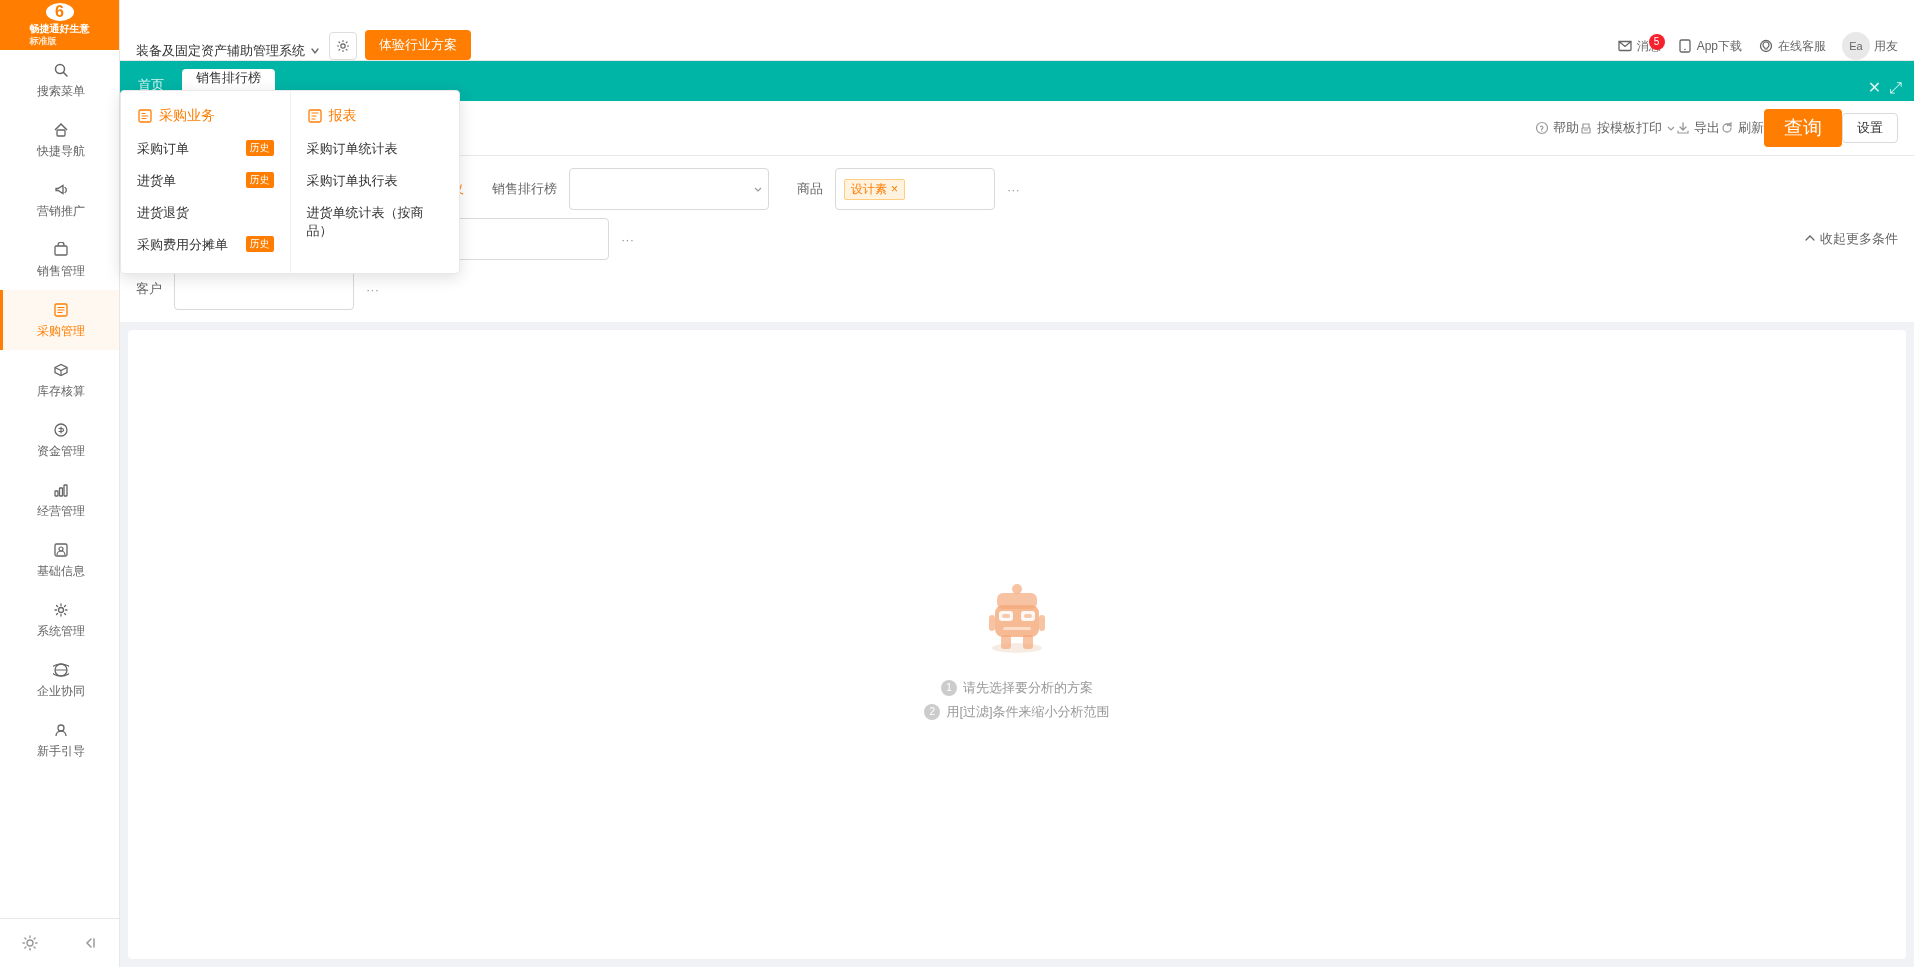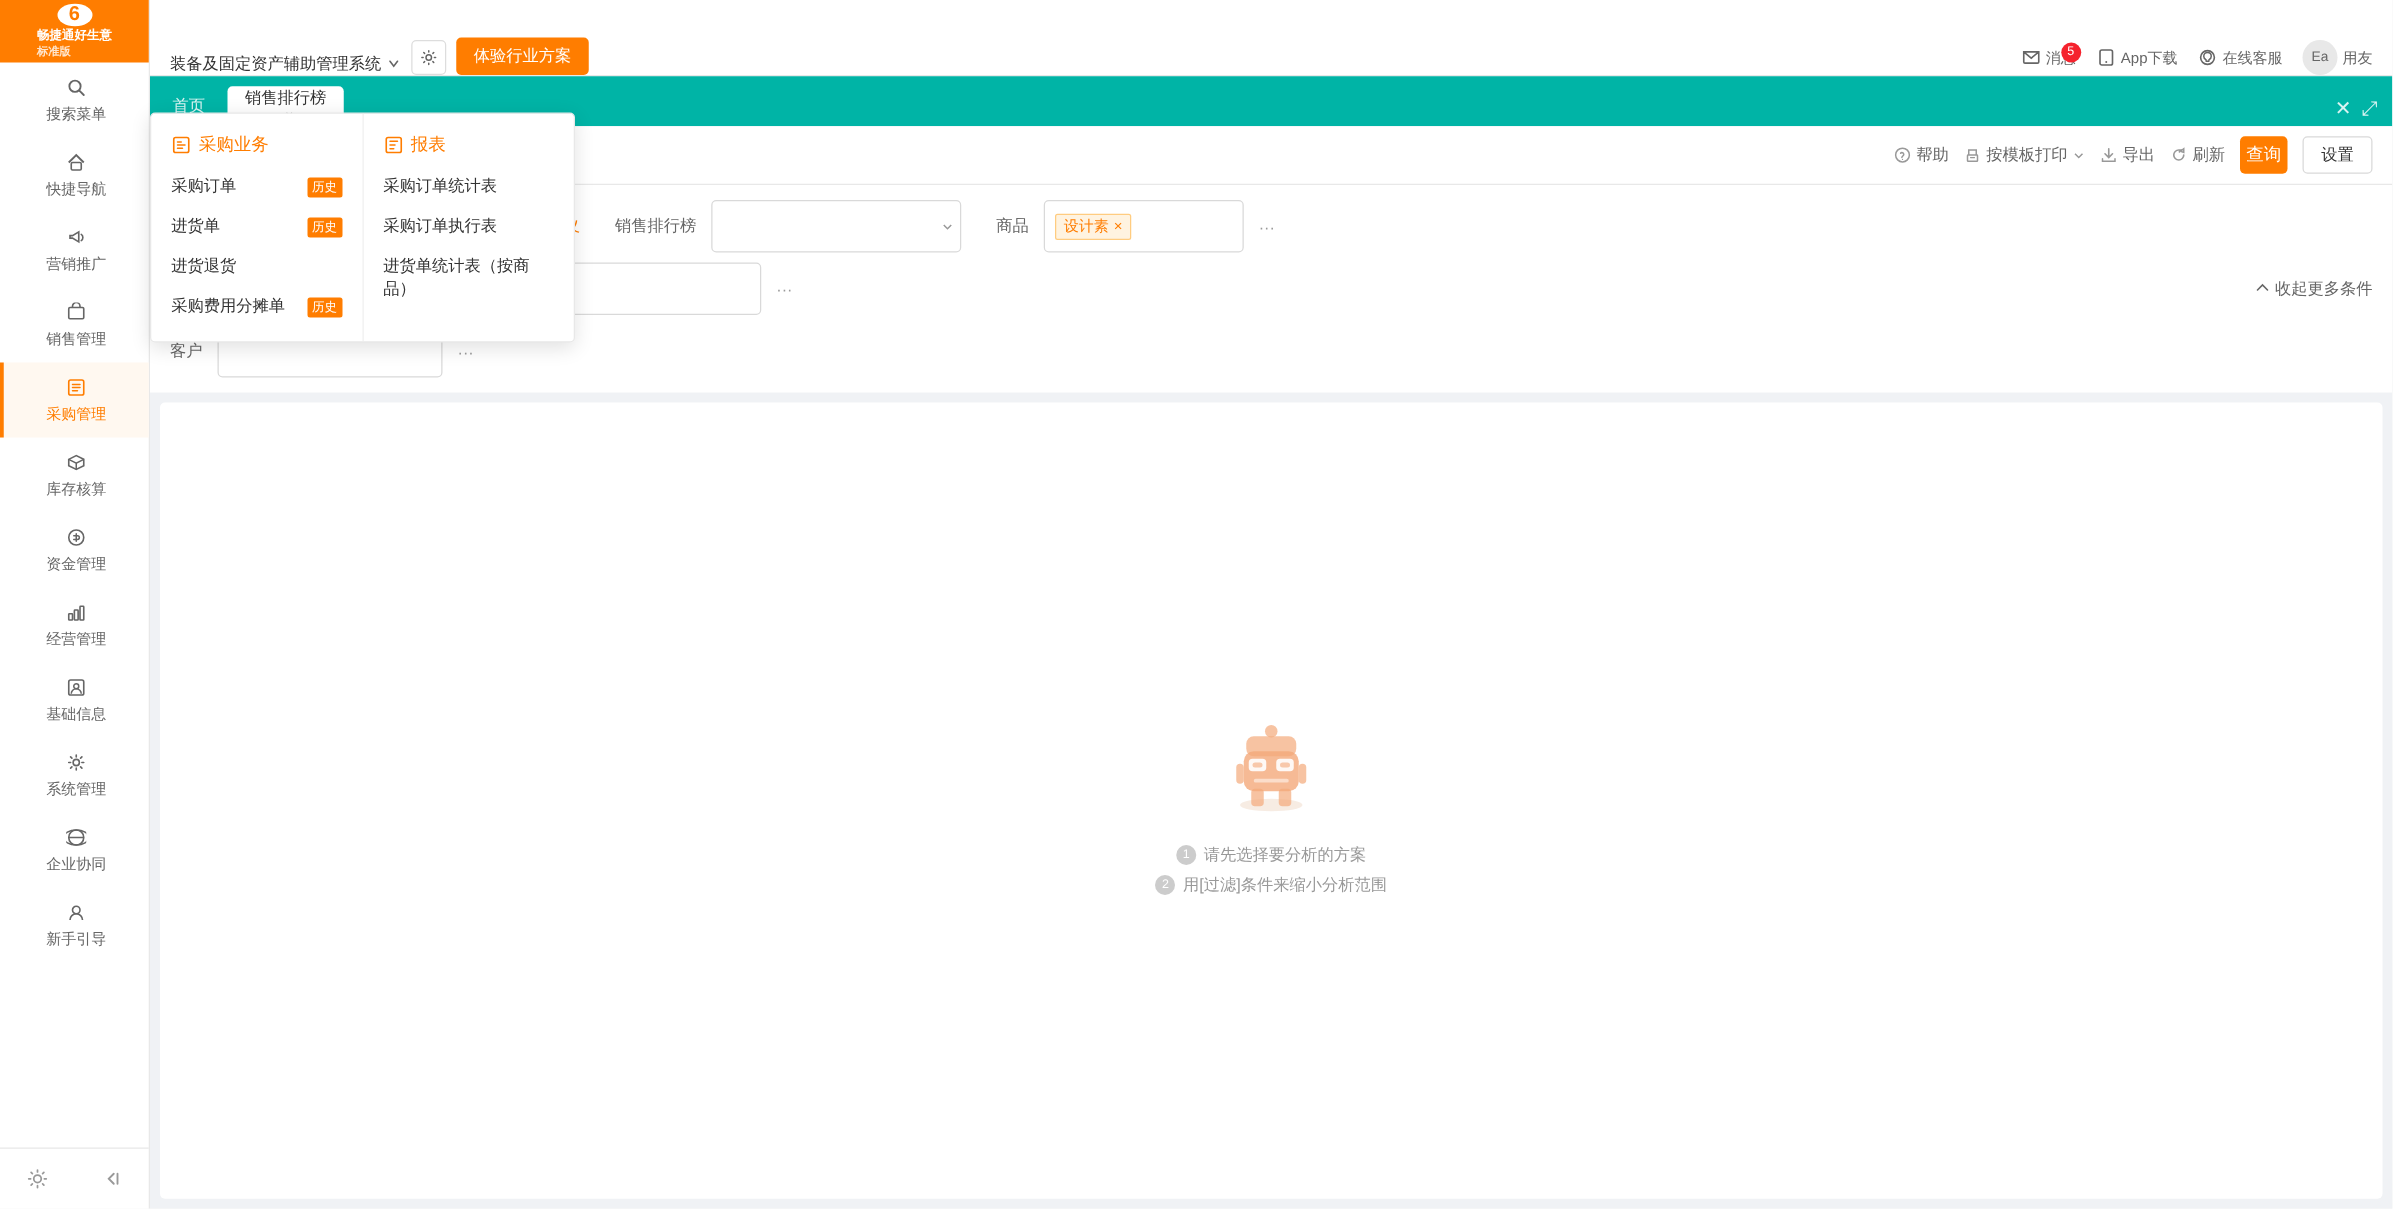--- a/index.html
+++ b/index.html
@@ -265,24 +265,24 @@
     }
     .tag.orange {
       background: #fff3e0;
       border-color: #ffcc80;
       color: #ff7d00;
     }
     .btn-primary {
       background: #ff7d00;
       color: #fff;
       border: none;
-      padding: 6px 5px;
+      padding: 6px 20px;
       border-radius: 4px;
       cursor: pointer;
-      font-size: 14px;
+      font-size: 19px;
     }
     .btn-default {
       background: #fff;
       color: #333;
       border: 1px solid #d9d9d9;
       padding: 5px 14px;
       border-radius: 4px;
       cursor: pointer;
       font-size: 13px;
     }
@@ -294,21 +294,20 @@
     .select-arrow {
       position: absolute;
       right: 6px;
       pointer-events: none;
       color: #999;
       font-size: 10px;
     }
     .toolbar {
       display: flex;
       align-items: center;
-      gap: 12px;
       padding: 8px 16px;
       background: #fff;
       border-bottom: 1px solid #e8e8e8;
     }
     .toolbar-btn {
       display: flex;
       align-items: center;
       gap: 4px;
       color: #666;
       cursor: pointer;
@@ -387,21 +386,21 @@
       display: flex;
       align-items: center;
       gap: 6px;
       padding: 4px 16px 8px;
       color: #ff7d00;
       font-size: 14px;
       font-weight: 500;
     }
     .dropdown-item {
       display: flex;
-      align-items: flex-end;
+      align-items: flex-start;
       justify-content: space-between;
       padding: 7px 16px;
       cursor: pointer;
       color: #333;
       font-size: 13px;
     }
     .history-tag {
       background: #ff7d00;
       color: #fff;
       font-size: 10px;

